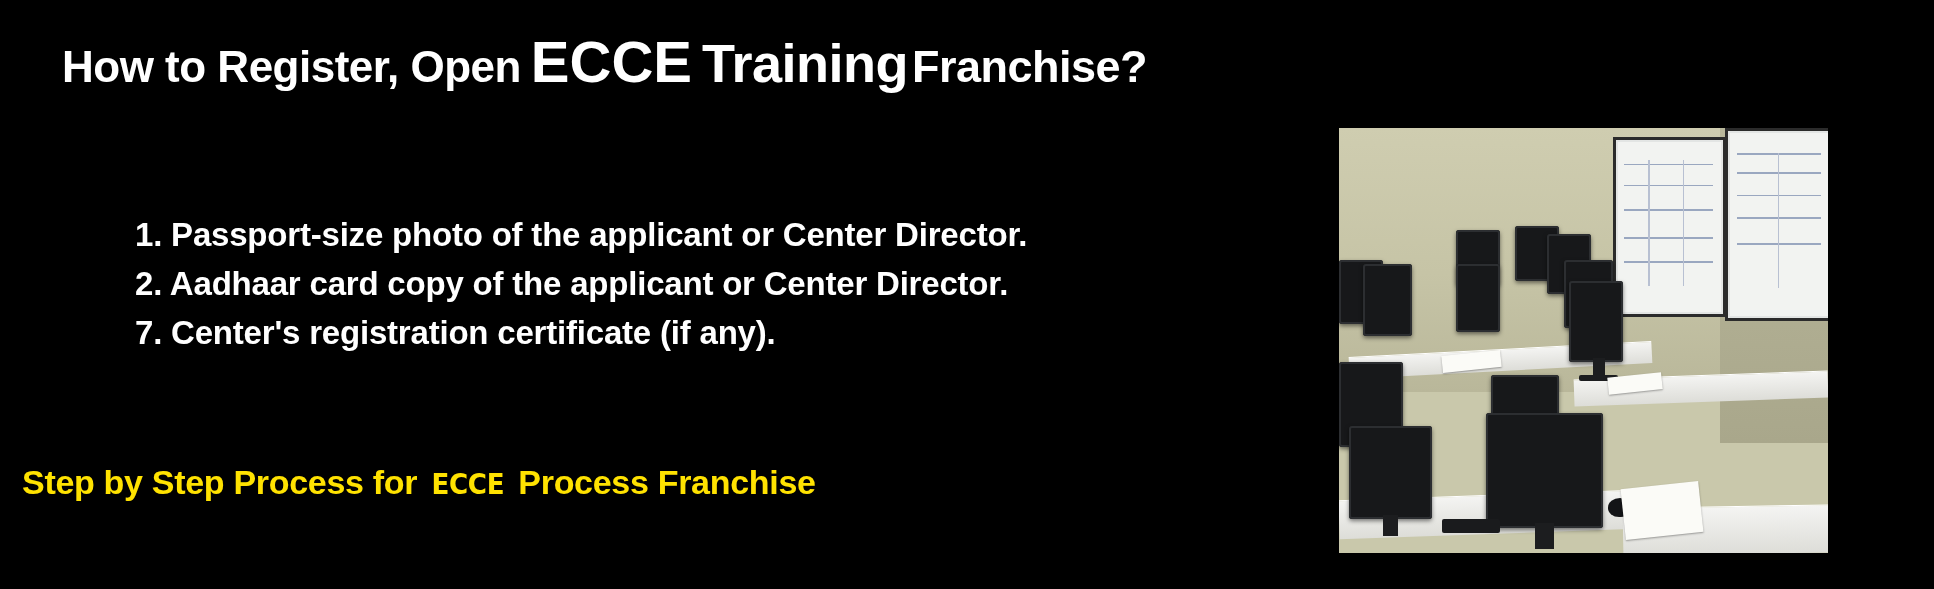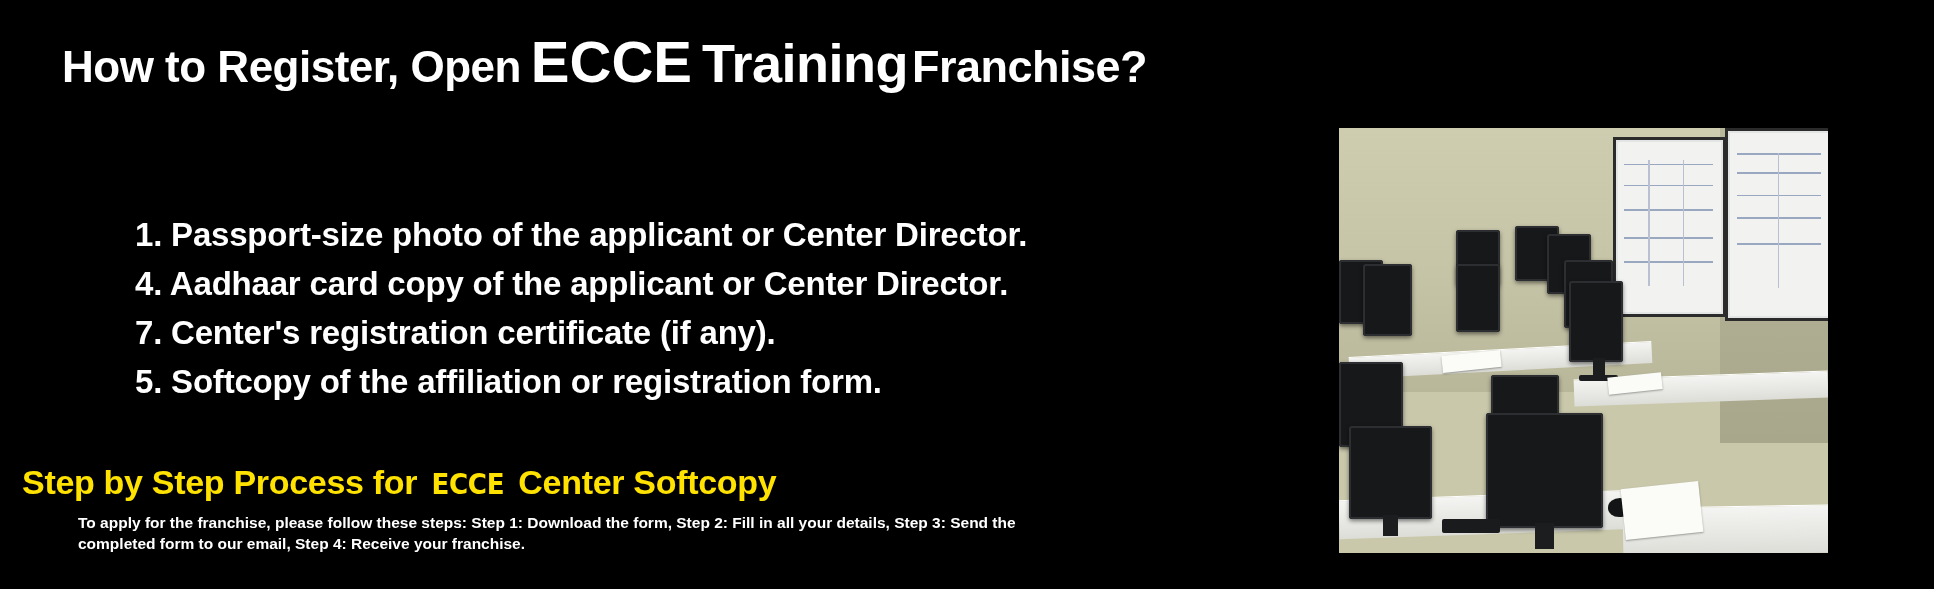--- a/index.html
+++ b/index.html
@@ -143,32 +143,30 @@
   <div class="title">
     <span class="t-main">How to Register, Open</span>
     <span class="t-ecce">ECCE</span>
     <span class="t-mid">Training</span>
     <span class="t-tail">Franchise?</span>
   </div>
 
 
   <ul class="doc-list">
     <li>1. Passport-size photo of the applicant or Center Director.</li>
-    <li>4. Aadhaar card copy of the applicant or Center Director.</li>
+    <li>2. Aadhaar card copy of the applicant or Center Director.</li>
     <li>7. Center's registration certificate (if any).</li>
-    <li>5. Softcopy of the affiliation or registration form.</li>
   </ul>
 
   <div class="step-head">
     <span>Step by Step Process for</span>
     <span class="sh-ecce">ECCE</span>
-    <span>Center Softcopy</span>
+    <span>Process Franchise</span>
   </div>
 
-  <div class="step-para">To apply for the franchise, please follow these steps: Step 1: Download the form, Step 2: Fill in all your details, Step 3: Send the completed form to our email, Step 4: Receive your franchise.</div>
 
   <div class="photo">
     <div class="photo-scene">
 
       <div class="wall-back"></div>
       <div class="wall-right"></div>
 
       <div class="wb wb1">
         <div class="wb-line" style="top:14%"></div>
         <div class="wb-line" style="top:26%"></div>

